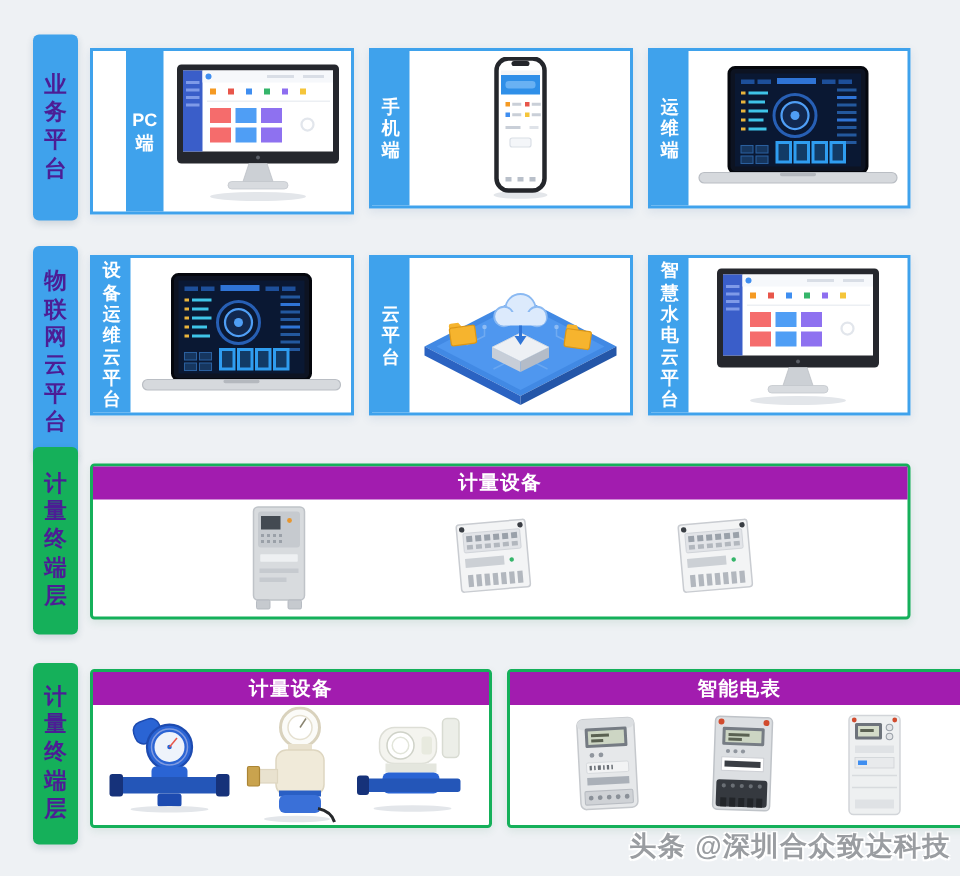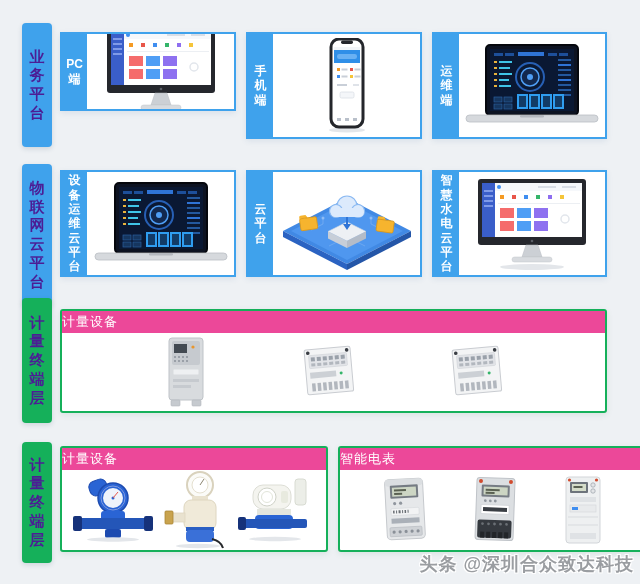--- a/index.html
+++ b/index.html
@@ -19,40 +19,40 @@
     display:flex;box-shadow:0 2px 6px rgba(40,90,150,.10);}
   .pbox .strip{width:25px;flex:none;background:#3fa2ec;color:#fff;display:flex;
     align-items:center;justify-content:center;}
   .pbox .strip .vtxt{width:20px;text-align:center;font-size:12px;font-weight:bold;
     line-height:1.2;word-break:break-all;}
   .pbox .content{flex:1;display:flex;align-items:center;justify-content:center;overflow:hidden;}
 
   
   .gbox{position:absolute;background:#fff;border:2px solid #15b05a;border-radius:3px;
     box-sizing:border-box;display:flex;flex-direction:column;box-shadow:0 2px 6px rgba(30,120,70,.10);}
-  .gbox .ghead{height:22px;flex:none;background:#ec4899;color:#fff;font-size:13px;font-weight:normal;
-    letter-spacing:1px;display:flex;align-items:center;justify-content:flex-start;}
+  .gbox .ghead{height:22px;flex:none;background:#a21caf;color:#fff;font-size:13px;font-weight:bold;
+    letter-spacing:1px;display:flex;align-items:center;justify-content:center;}
   .gbox .gbody{flex:1;display:flex;align-items:center;}
   .spread{justify-content:space-evenly;}
 
   .watermark{position:absolute;right:6px;bottom:8px;font-size:18px;font-weight:bold;
     color:#9a9da1;letter-spacing:1px;
     text-shadow:-1px -1px 0 #fff,1px -1px 0 #fff,-1px 1px 0 #fff,1px 1px 0 #fff,0 0 3px #fff;}
   svg{display:block;}
 </style>
 </head>
 <body>
 
 <div id="stage">
 
   <div class="row-label bg-blue" style="top:23px;height:124px;">
     <div class="vtxt">业务平台</div>
   </div>
 
-  <div class="pbox" style="left:60px;top:32px;width:176px;height:79px;">
+  <div class="pbox" style="left:60px;top:32px;width:176px;height:111px;padding-left:22px;">
     <div class="strip">
       <div class="vtxt">PC端</div>
     </div>
     <div class="content">
       <svg width="112" height="94" viewBox="0 0 112 94">
         <ellipse cx="56" cy="90" rx="32" ry="3" fill="#e3e6ea"></ellipse>
         <rect x="2" y="2" width="108" height="66" rx="3" fill="#25272d"></rect>
         <rect x="6" y="6" width="100" height="54" fill="#ffffff"></rect>
         <rect x="6" y="6" width="13" height="54" fill="#3a5ec9"></rect>
         <rect x="8" y="13" width="9" height="2" fill="#7f9ae8"></rect>

